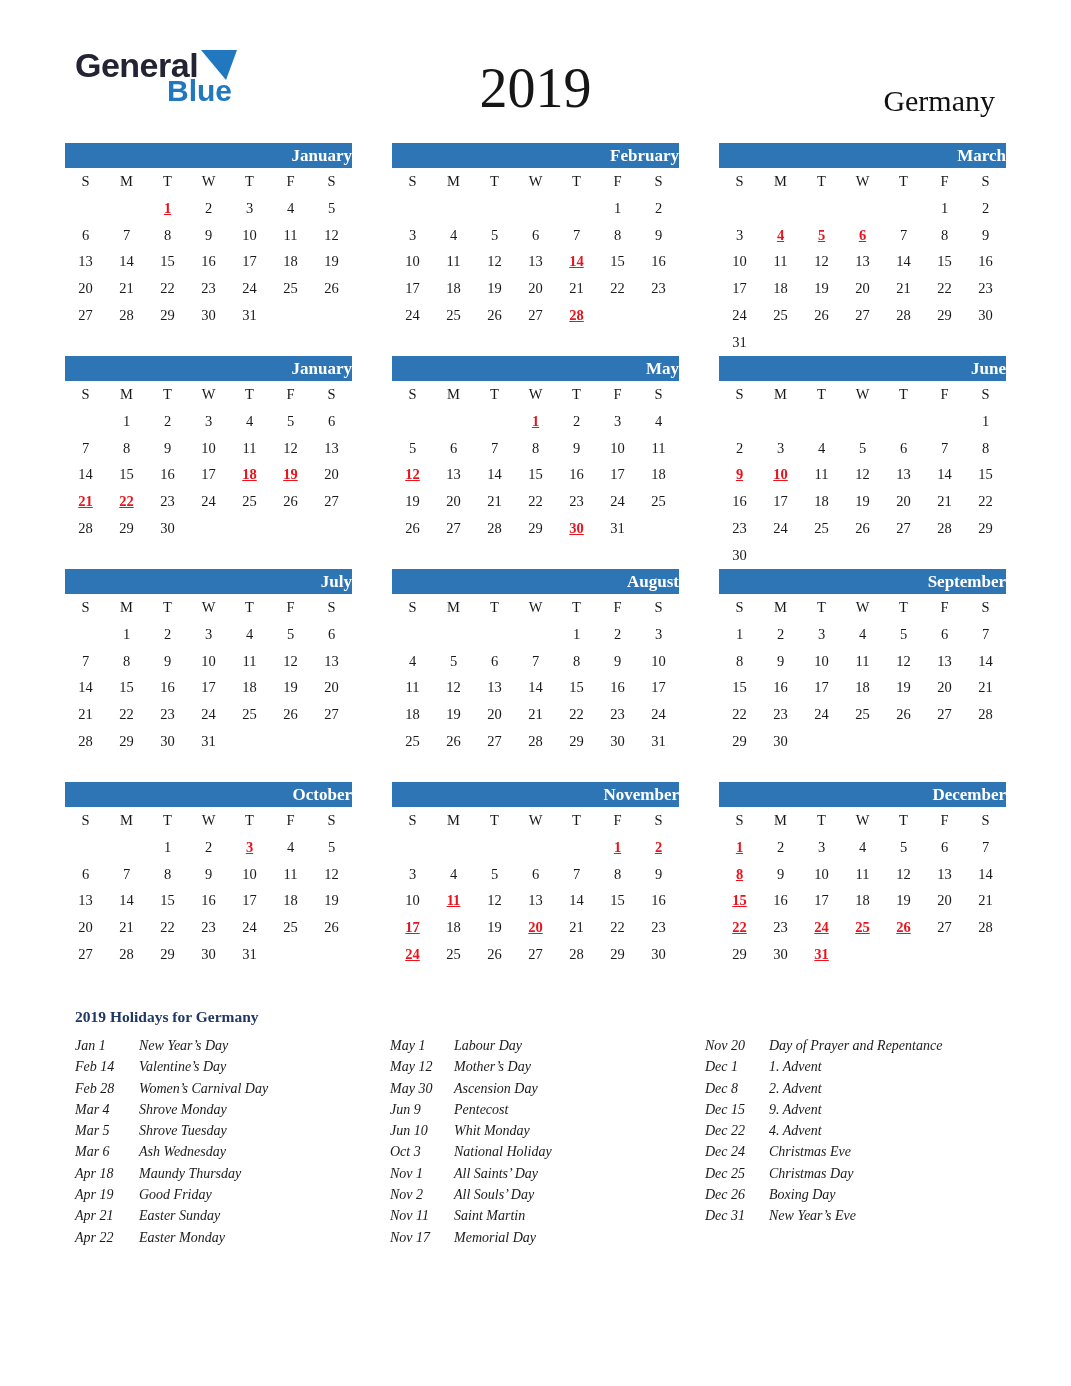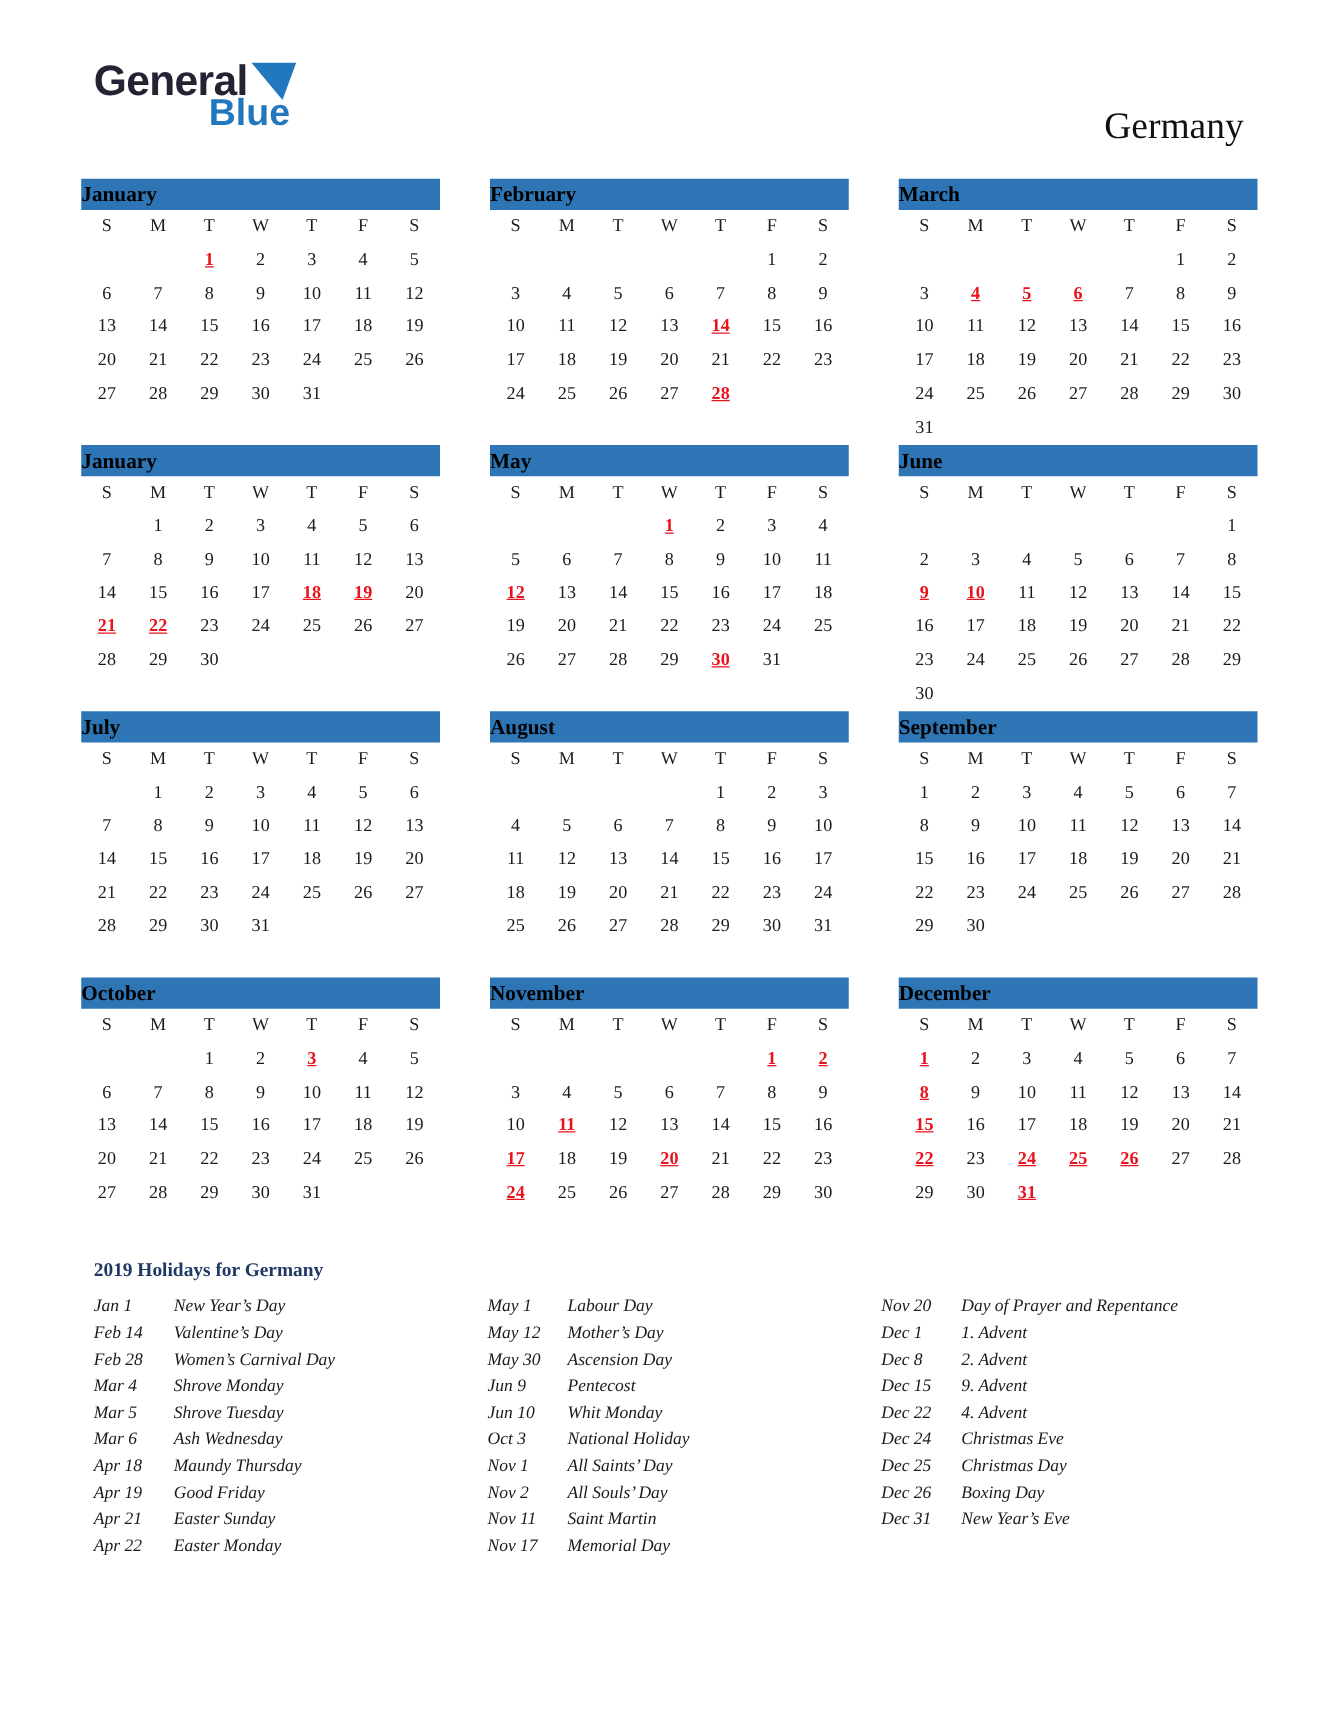--- a/index.html
+++ b/index.html
@@ -43,22 +43,22 @@
     position: absolute; left: 65px; top: 143px; width: 941px;
     display: grid;
     grid-template-columns: repeat(3, 287px);
     column-gap: 40px;
     grid-auto-rows: 213px;
   }
   .month-block { width: 287px; }
   .month-title {
     height: 25px; line-height: 25px;
     background: var(--header-blue);
-    color: #000000; font-weight: bold; font-size: 17px;
-    text-align: left;
+    color: #ffffff; font-weight: bold; font-size: 17px;
+    text-align: right;
   }
   .week-row { display: flex; }
   .day-cell {
     width: 41px; height: 26.8px; line-height: 26.8px;
     text-align: center; font-size: 14.5px; color: #1a1a1a;
   }
   .weekday { color: #1a1a1a; }
   .holiday {
     color: var(--holiday-red);
     font-weight: bold;
@@ -87,20 +87,21 @@
       <div class="logo-row">
         <span class="logo-general">General</span>
         <span class="logo-triangle">
           <svg width="36" height="30" viewBox="0 0 36 30" aria-hidden="true">
             <polygon points="0,0 36,0 25,30" fill="#2278BE"></polygon>
           </svg>
         </span>
       </div>
       <div class="logo-blue">Blue</div>
     </div>
+    <div class="year">2019</div>
     <div class="country">Germany</div>
   </header>
 
   <main id="months-grid" class="months-grid">
       <div class="month-block">
         <div class="month-title">January</div>
         <div class="week-row">
           <span class="day-cell weekday">S</span>
           <span class="day-cell weekday">M</span>
           <span class="day-cell weekday">T</span>

